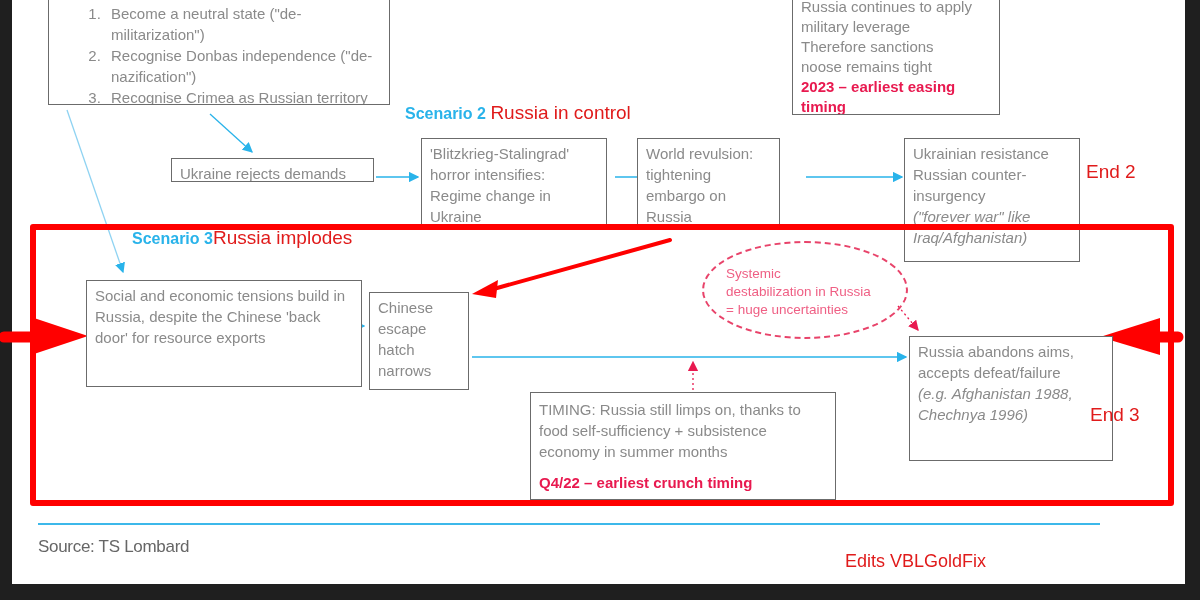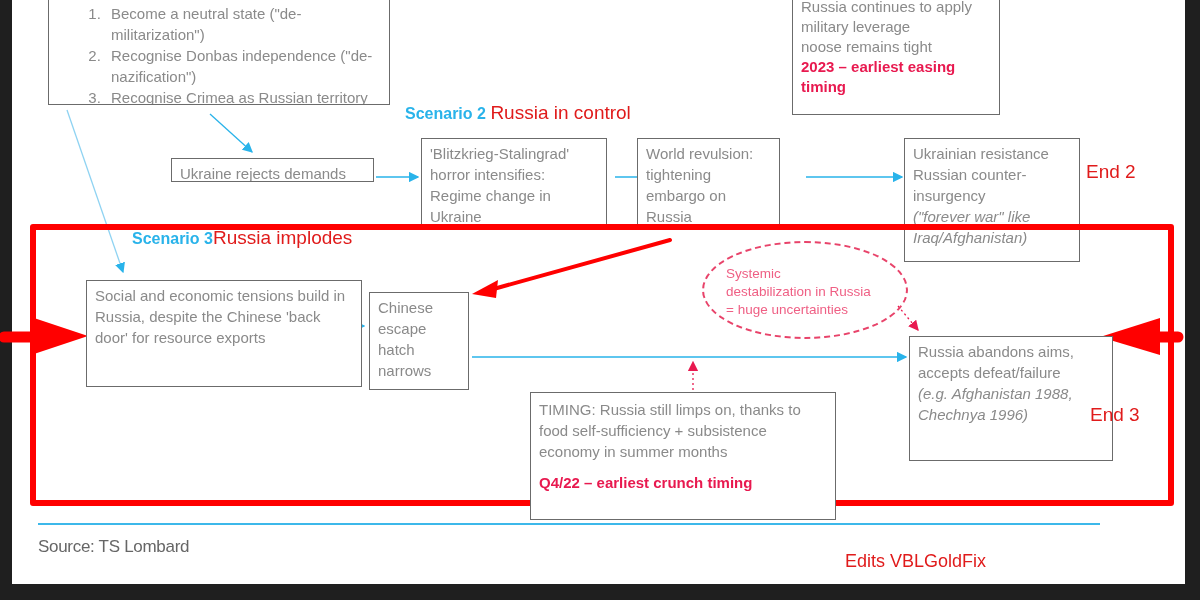--- a/index.html
+++ b/index.html
@@ -72,20 +72,21 @@
   <ol class="demands">
     <li>Become a neutral state ("de-militarization")</li>
     <li>Recognise Donbas independence ("de-nazification")</li>
     <li>Recognise Crimea as Russian territory</li>
   </ol>
 </div>
 
 <div class="box" style="left:792px;top:-12px;width:208px;height:127px;padding-top:8px;line-height:20px;">
   <div>Russia continues to apply</div>
   <div>military leverage</div>
+  <div>Therefore sanctions</div>
   <div>noose remains tight</div>
   <div class="pink">2023 – earliest easing timing</div>
 </div>
 
 <div class="scen" style="left:405px;top:102px;">
   <span class="num">Scenario 2</span>
   <span class="title">Russia in control</span>
 </div>
 
 <div class="box" style="left:171px;top:158px;width:203px;height:24px;padding-top:4px;">
@@ -118,20 +119,20 @@
 <div class="ellipse" style="left:702px;top:241px;width:206px;height:98px;">
   <div>Systemic</div>
   <div>destabilization in Russia</div>
   <div> = huge uncertainties</div>
 </div>
 <div class="box" style="left:909px;top:336px;width:204px;height:125px;">
   <div>Russia abandons aims, accepts defeat/failure</div>
   <div class="ital">(e.g. Afghanistan 1988, Chechnya 1996)</div>
 </div>
 <div class="endlbl" style="left:1090px;top:404px;">End 3</div>
-<div class="box" style="left:530px;top:392px;width:306px;height:128px;padding-top:6px;">
+<div class="box" style="left:530px;top:392px;width:306px;height:108px;padding-top:6px;">
   <div>TIMING: Russia still limps on, thanks to food self-sufficiency + subsistence economy in summer months</div>
   <div class="pink" style="margin-top:10px;">Q4/22 – earliest crunch timing</div>
 </div>
 
 <div class="rule"></div>
 <div class="source">Source: TS Lombard</div>
 <div class="edits">Edits VBLGoldFix</div>
 
 </body></html>

